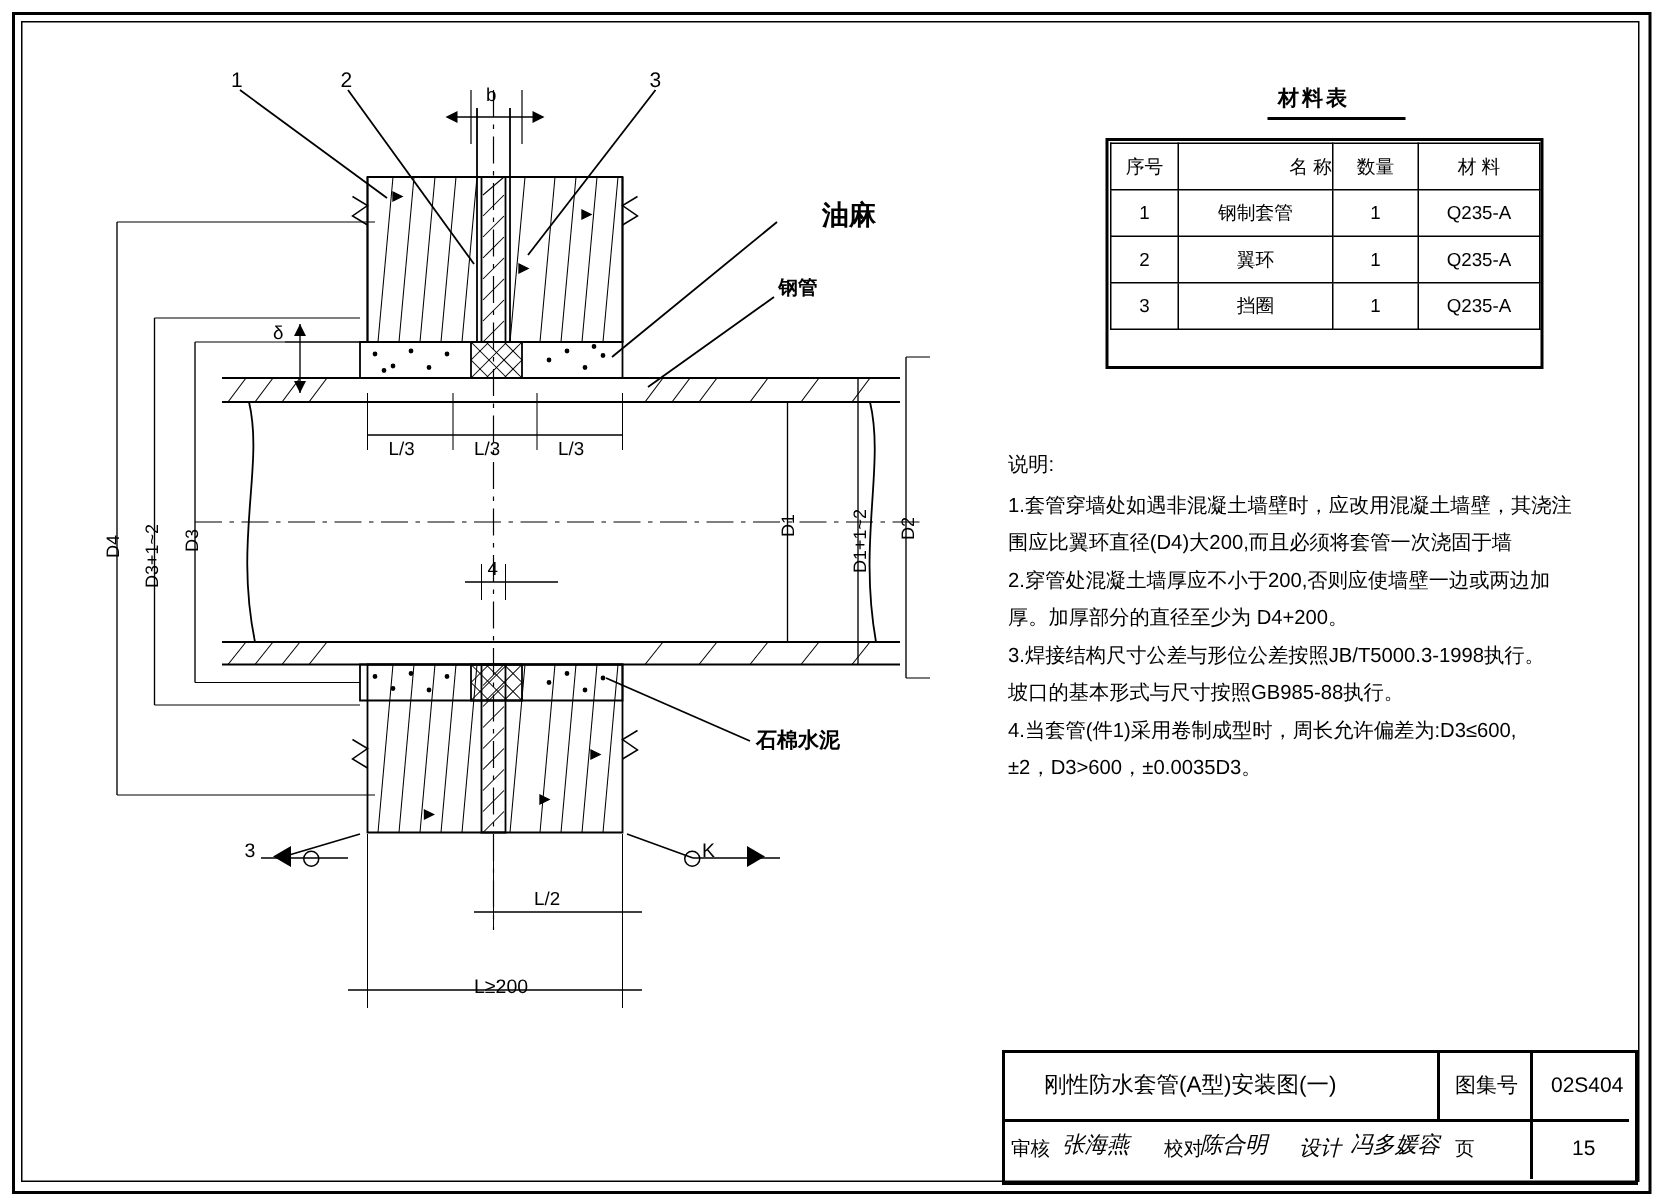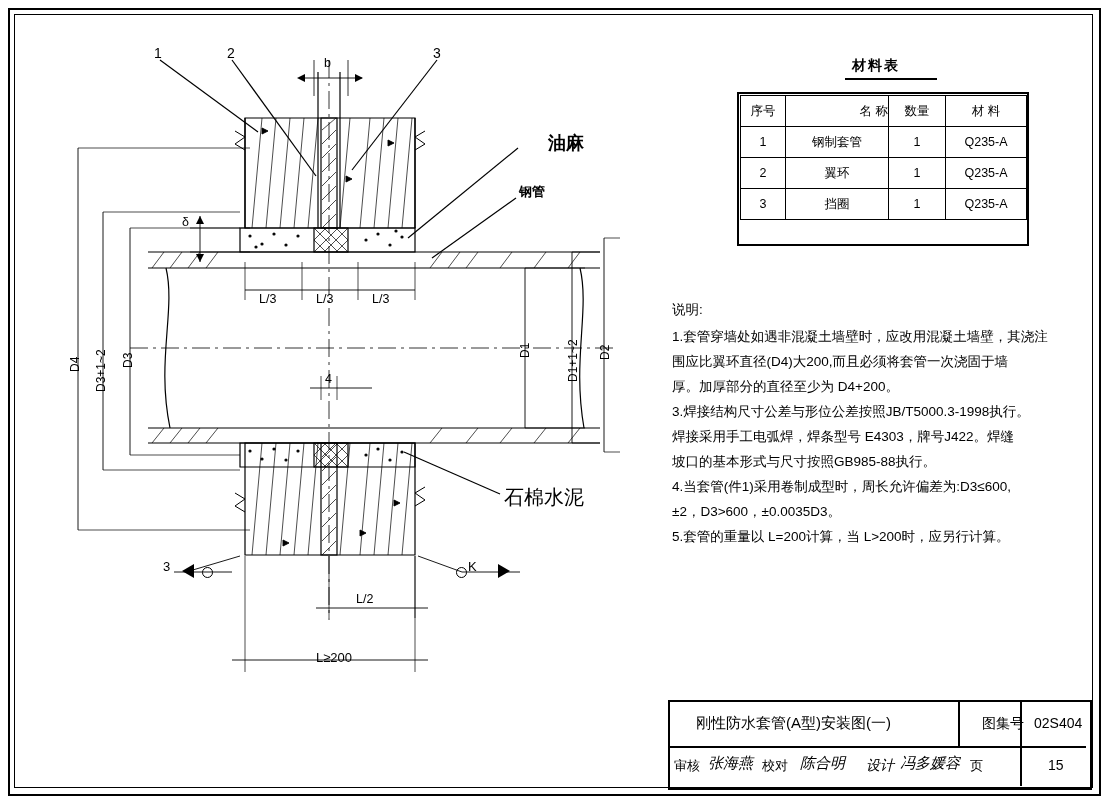--- a/index.html
+++ b/index.html
@@ -301,21 +301,21 @@
 
   <div class="vtxt" style="left:68px;top:372px;transform:rotate(-90deg);">D4</div>
   <div class="vtxt" style="left:94px;top:392px;transform:rotate(-90deg);">D3+1~2</div>
   <div class="vtxt" style="left:121px;top:368px;transform:rotate(-90deg);">D3</div>
   <div class="vtxt" style="left:518px;top:358px;transform:rotate(-90deg);">D1</div>
   <div class="vtxt" style="left:566px;top:382px;transform:rotate(-90deg);">D1+1~2</div>
   <div class="vtxt" style="left:598px;top:360px;transform:rotate(-90deg);">D2</div>
 
   <div class="txt" style="left:548px;top:131px;font-weight:bold;font-size:18px;text-align:center;">油麻</div>
   <div class="txt" style="left:519px;top:183px;font-weight:bold;font-size:13px;">钢管</div>
-  <div class="txt" style="left:504px;top:484px;font-weight:normal;font-size:20px;">石棉水泥</div>
+  <div class="txt" style="left:504px;top:484px;font-weight:bold;font-size:14px;">石棉水泥</div>
 
   <div class="txt" style="left:163px;top:558px;font-size:13px;">3</div>
   <div class="tri" style="left:182px;top:564px;border-right:12px solid #000;"></div>
   <div class="circ" style="left:202px;top:567px;"></div>
   <div class="txt" style="left:468px;top:558px;font-size:13px;">K</div>
   <div class="tri" style="left:498px;top:564px;border-left:12px solid #000;"></div>
   <div class="circ" style="left:456px;top:567px;"></div>
 
   <div class="mt-title">材料表</div>
   <div class="mt-title-ul"></div>
@@ -348,41 +348,40 @@
         <td>1</td>
         <td>Q235-A</td>
       </tr>
     </tbody>
   </table>
 
   <div class="notes">
     <div class="nh">说明:</div>
     <div class="nrow">1.套管穿墙处如遇非混凝土墙壁时，应改用混凝土墙壁，其浇注</div>
     <div class="nrow">   围应比翼环直径(D4)大200,而且必须将套管一次浇固于墙</div>
+    <div class="nrow">2.穿管处混凝土墙厚应不小于200,否则应使墙壁一边或两边加</div>
     <div class="nrow">   厚。加厚部分的直径至少为 D4+200。</div>
     <div class="nrow">3.焊接结构尺寸公差与形位公差按照JB/T5000.3-1998执行。</div>
-    <div class="nrow">   焊接采用手工电弧焊，焊条型号 E4303，牌号J422。焊缝</div>
     <div class="nrow">   坡口的基本形式与尺寸按照GB985-88执行。</div>
     <div class="nrow">4.当套管(件1)采用卷制成型时，周长允许偏差为:D3≤600,</div>
     <div class="nrow">   ±2，D3&gt;600，±0.0035D3。</div>
-    <div class="nrow">5.套管的重量以 L=200计算，当 L&gt;200时，应另行计算。</div>
   </div>
 
   <div class="tb">
     <div class="vline" style="left:288px;"></div>
     <div class="vline" style="left:350px;"></div>
     <div class="hline"></div>
     <div class="vline" style="left:350px;top:44px;height:40px;"></div>
 
     <div class="tb-cell" style="left:26px;top:12px;font-size:15px;">刚性防水套管(A型)安装图(一)</div>
-    <div class="tb-cell" style="left:312px;top:13px;">图集号</div>
+    <div class="tb-cell" style="left:300px;top:13px;">图集号</div>
     <div class="tb-cell" style="left:364px;top:13px;">02S404</div>
 
     <div class="tb-cell" style="left:4px;top:55px;font-size:13px;">审核</div>
     <div class="tb-cell sig" style="left:38px;top:52px;">张海燕</div>
-    <div class="tb-cell" style="left:92px;top:55px;font-size:13px;">校对</div>
+    <div class="tb-cell" style="left:106px;top:55px;font-size:13px;">校对</div>
     <div class="tb-cell sig" style="left:130px;top:52px;">陈合明</div>
     <div class="tb-cell" style="left:196px;top:55px;font-size:14px;font-style:italic;">设计</div>
     <div class="tb-cell sig" style="left:230px;top:52px;">冯多媛容</div>
     <div class="tb-cell" style="left:300px;top:55px;font-size:13px;">页</div>
     <div class="tb-cell" style="left:378px;top:55px;font-size:14px;">15</div>
   </div>
 </div>
 
 </body></html>

